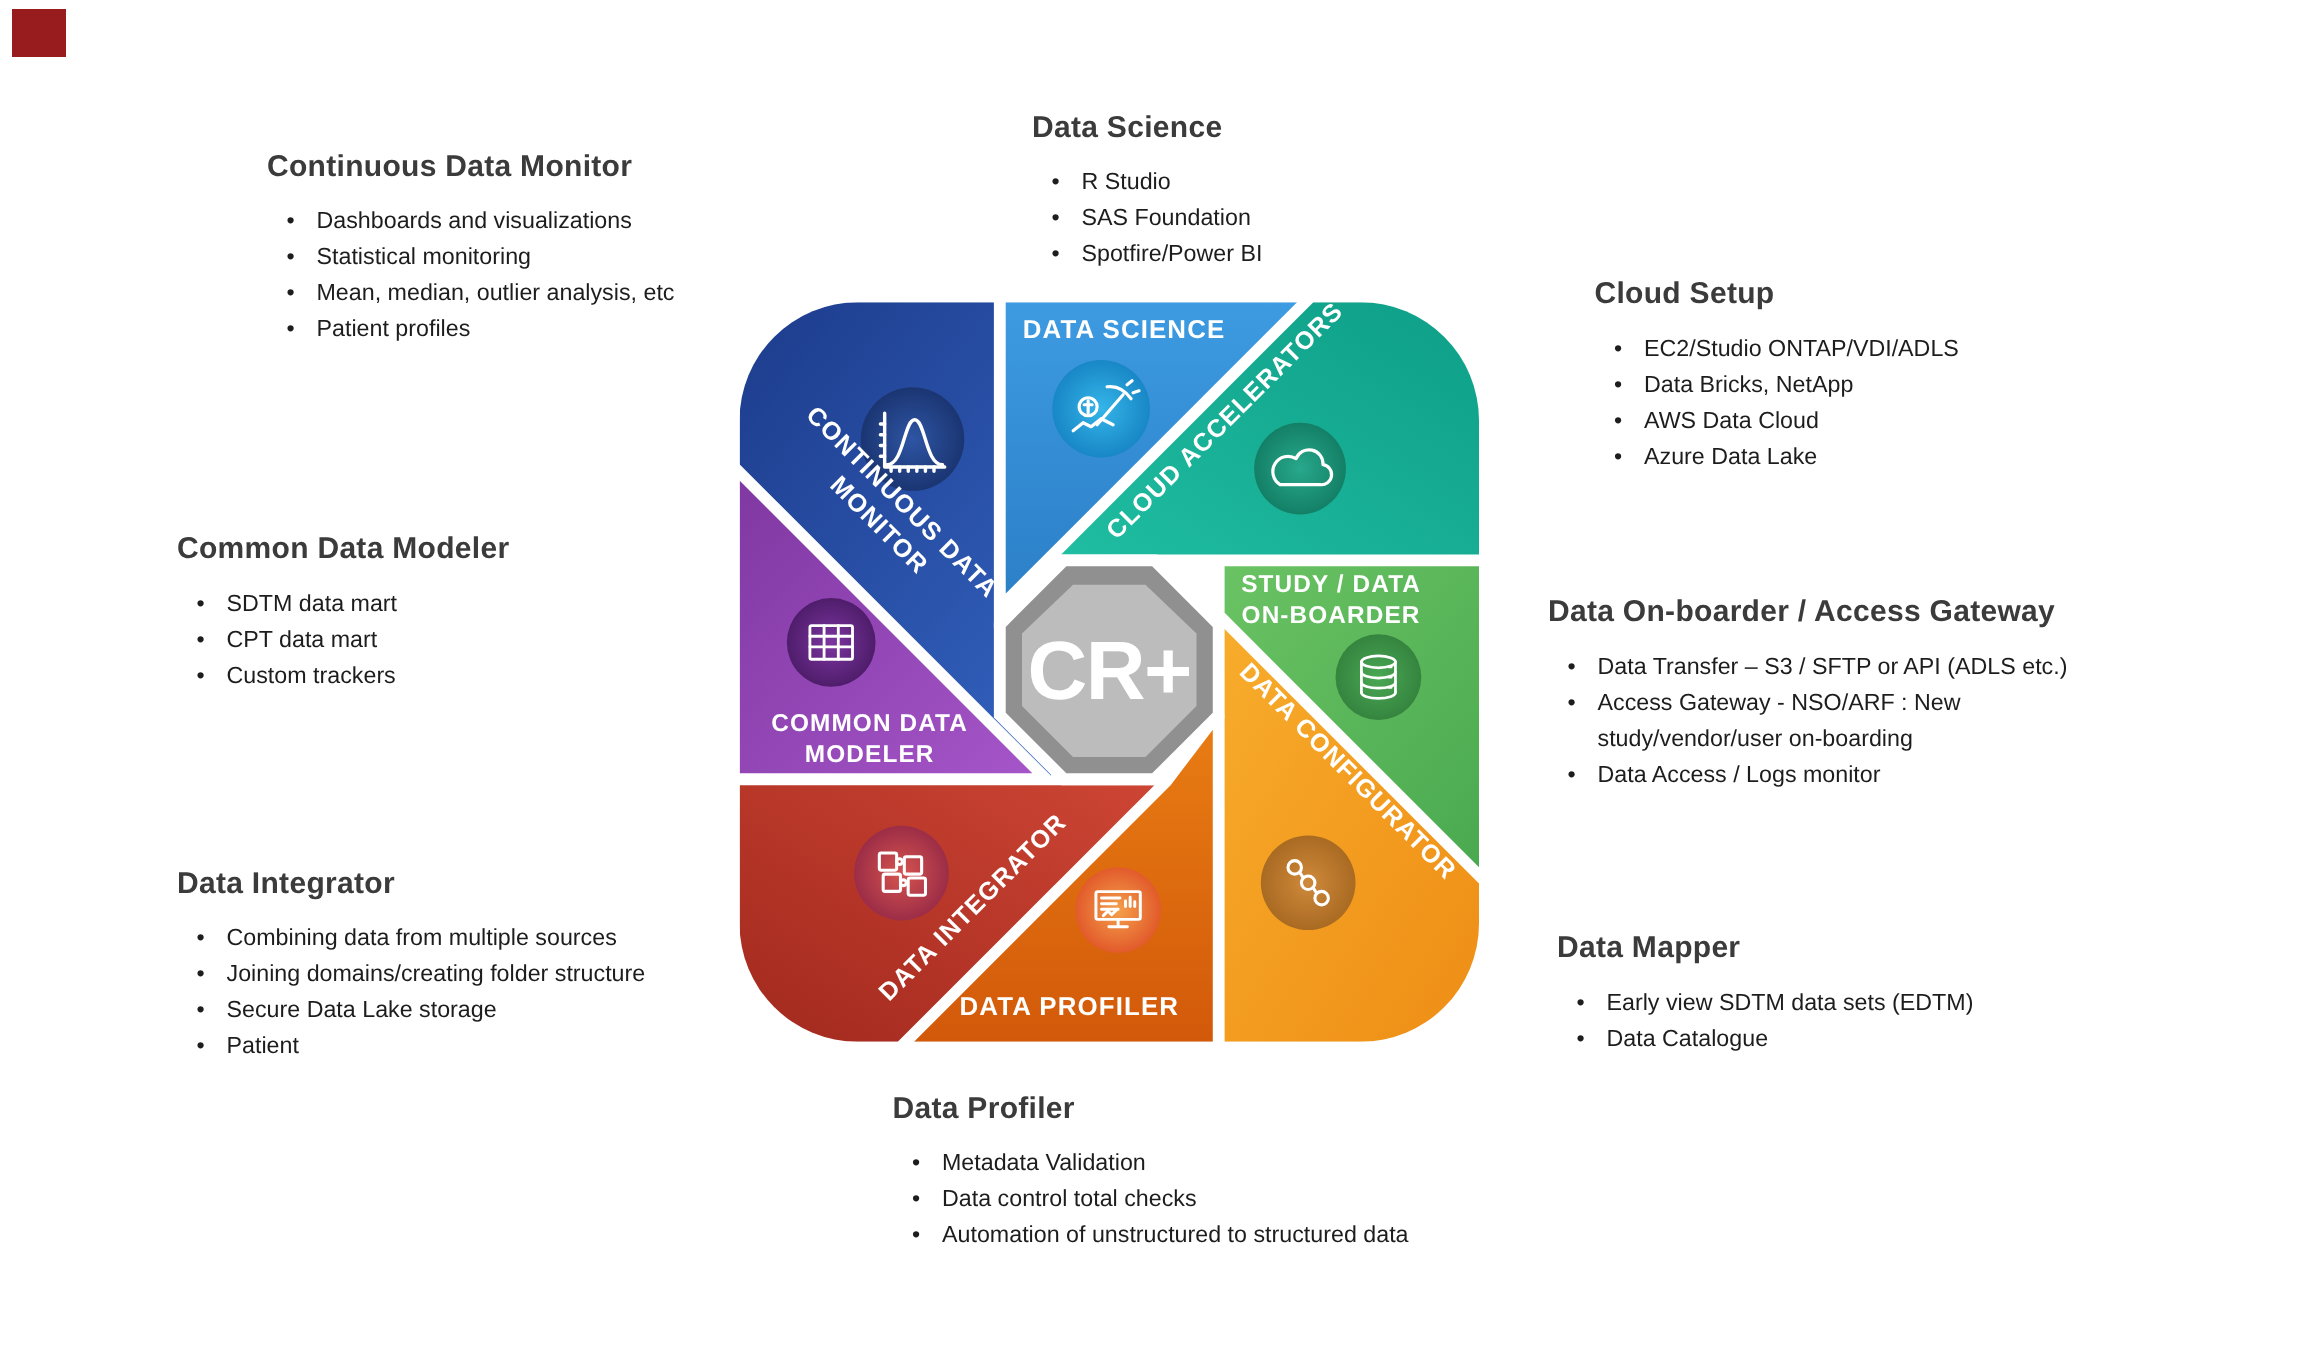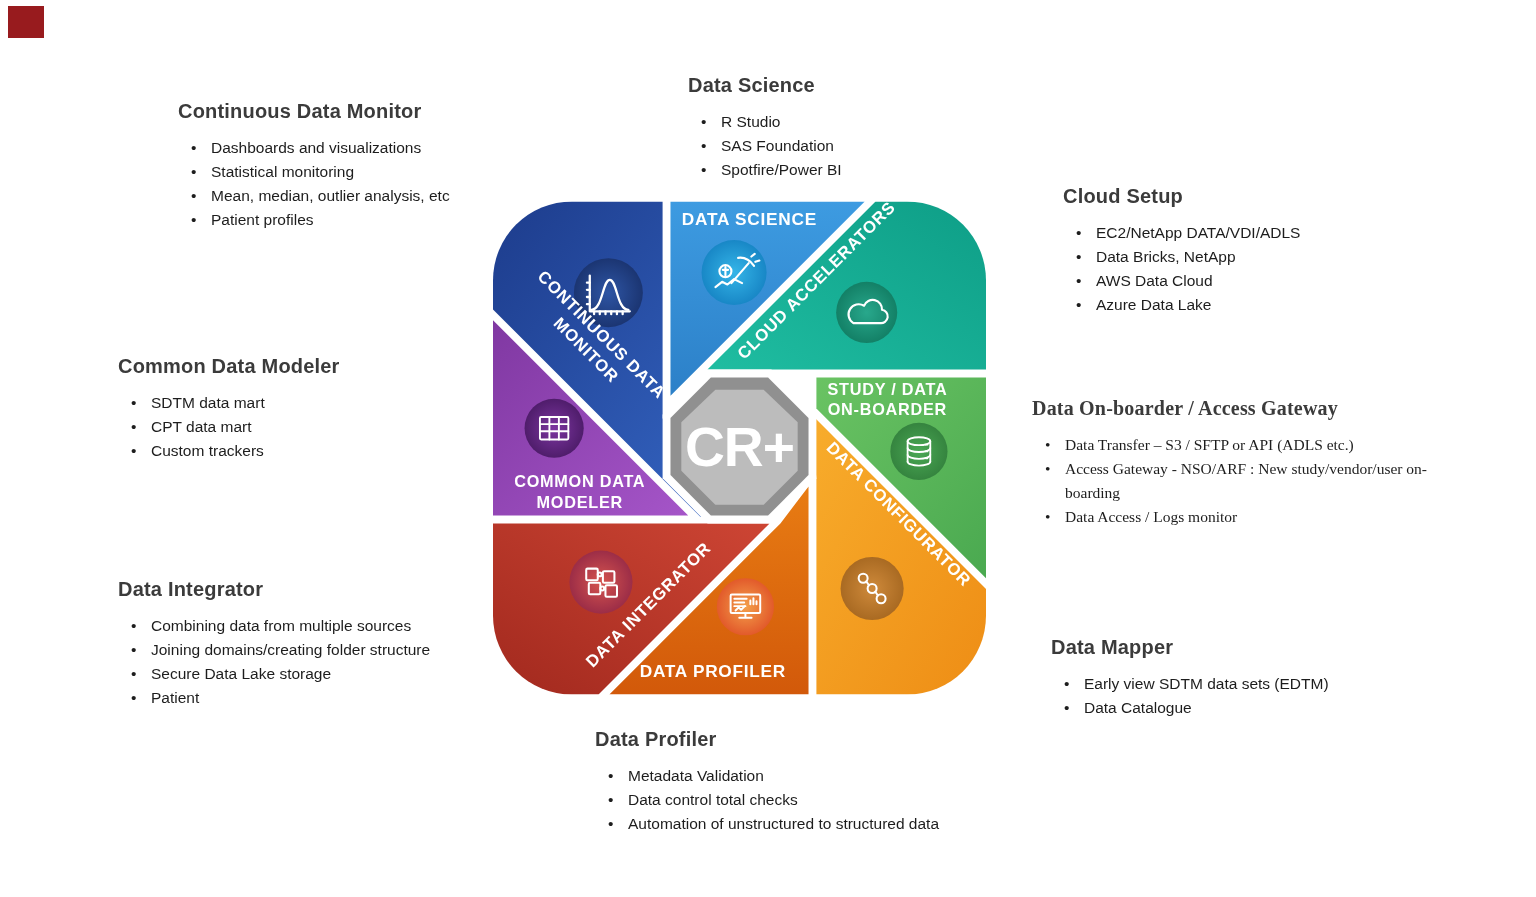--- a/index.html
+++ b/index.html
@@ -8,23 +8,23 @@
   .corner-mark{position:absolute;left:8px;top:6px;width:36px;height:32px;background:#981b1e;}
   .callout{position:absolute;}
   .callout h3{margin:0 0 13px 0;font-size:20px;font-weight:700;color:#3b3b3b;letter-spacing:.2px;}
   .callout ul{list-style:none;margin:0;padding:0;}
   .callout li{position:relative;font-size:15.5px;color:#1d1d1d;line-height:24px;padding-left:33px;}
   .callout li::before{content:"\2022";position:absolute;left:13px;top:0;}
   .c-cdm{left:178px;top:100px;width:440px;}
   .c-ds{left:688px;top:74px;width:330px;}
   .c-cs{left:1025px;top:185px;width:420px;margin-left:38px;}
   .c-cdmod{left:118px;top:355px;width:330px;}
-  .c-ob{left:1032px;top:397px;width:400px;font-family:Liberation Serif, serif;}
+  .c-ob{left:1032px;top:397px;width:400px;}
   .c-di{left:118px;top:578px;width:440px;}
-  .c-dm{left:1038px;top:636px;width:400px;margin-left:13px;}
+  .c-dm{left:1038px;top:621px;width:400px;}
   .c-dp{left:595px;top:728px;width:440px;}
   .diagram{position:absolute;left:493px;top:199px;width:493px;height:498px;}
   .seg-label{font-family:"Liberation Sans",sans-serif;font-weight:800;fill:#ffffff;letter-spacing:1.5px;}
   .cr-label{font-family:"Liberation Sans",sans-serif;font-weight:800;fill:#ffffff;letter-spacing:-2px;}
   .icon{stroke:#ffffff;stroke-width:3.2;fill:none;stroke-linecap:round;stroke-linejoin:round;}
 </style>
 </head>
 <body>
 
 <div class="corner-mark"></div>
@@ -44,21 +44,21 @@
   <ul>
     <li>R Studio</li>
     <li>SAS Foundation</li>
     <li>Spotfire/Power BI</li>
   </ul>
 </div>
 
 <div class="callout c-cs">
   <h3>Cloud Setup</h3>
   <ul>
-    <li>EC2/NetApp DATA/VDI/ADLS</li>
+    <li>EC2/Studio ONTAP/VDI/ADLS</li>
     <li>Data Bricks, NetApp</li>
     <li>AWS Data Cloud</li>
     <li>Azure Data Lake</li>
   </ul>
 </div>
 
 <div class="callout c-cdmod">
   <h3>Common Data Modeler</h3>
   <ul>
     <li>SDTM data mart</li>

